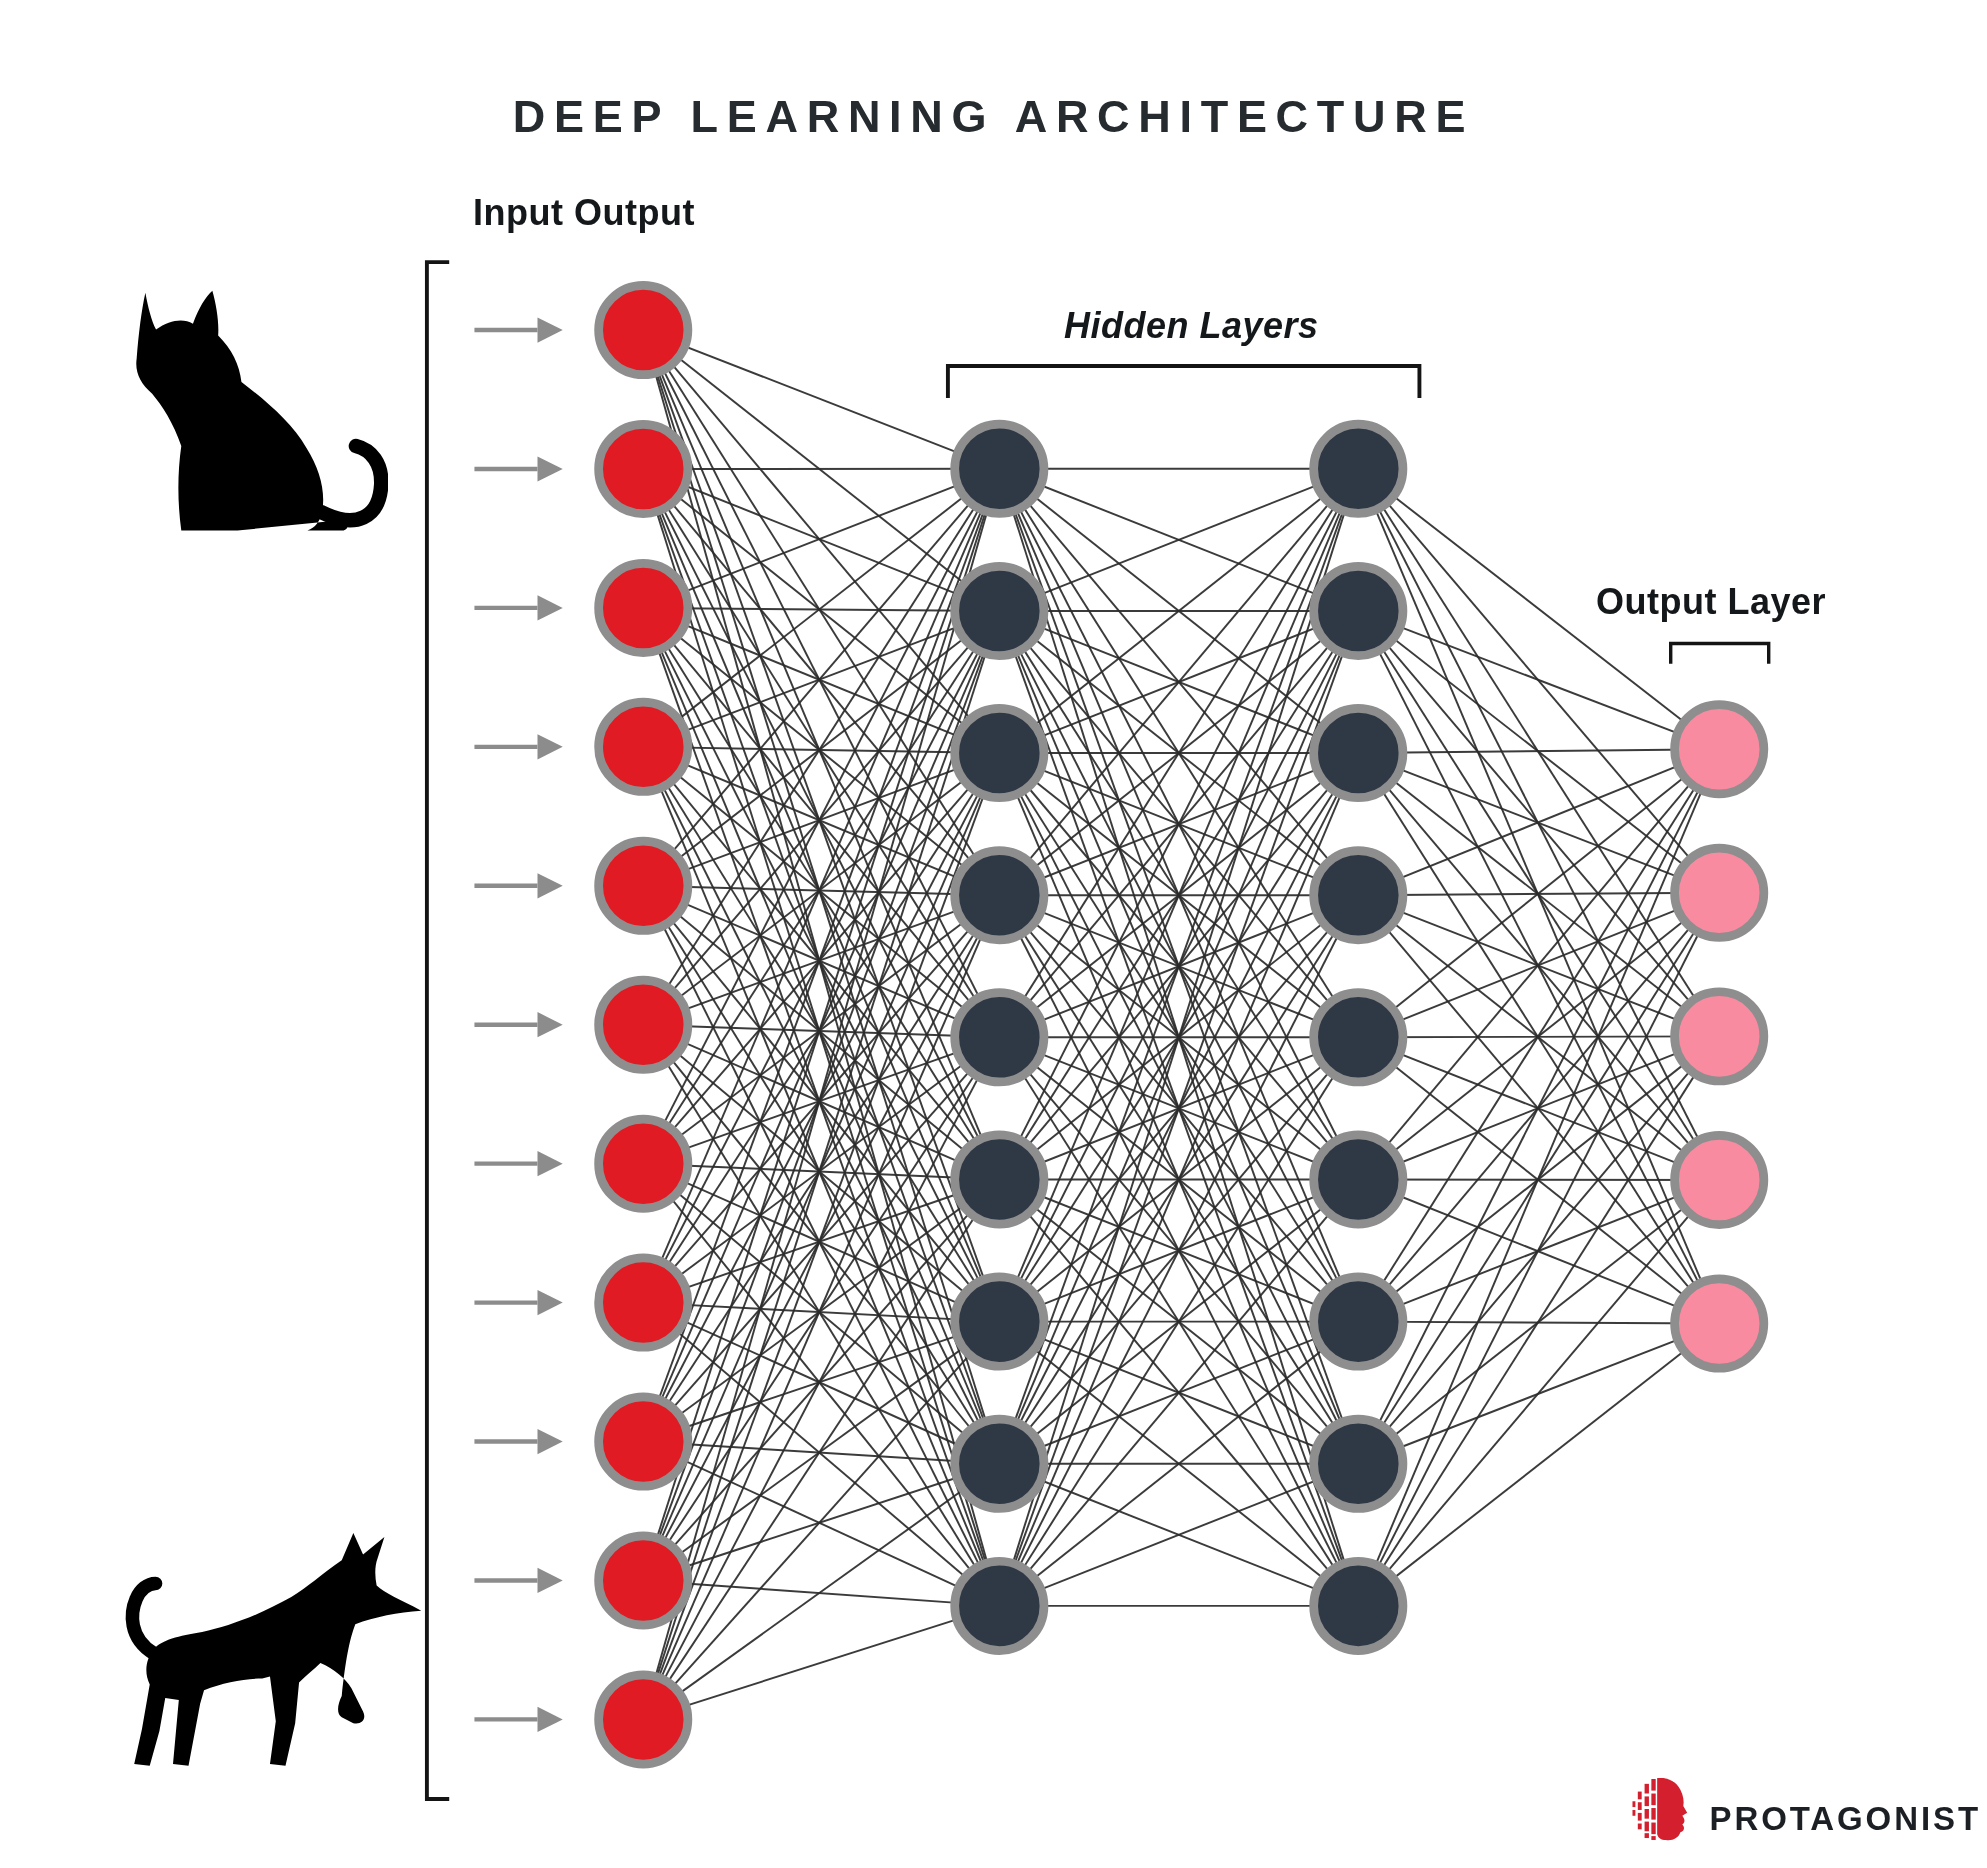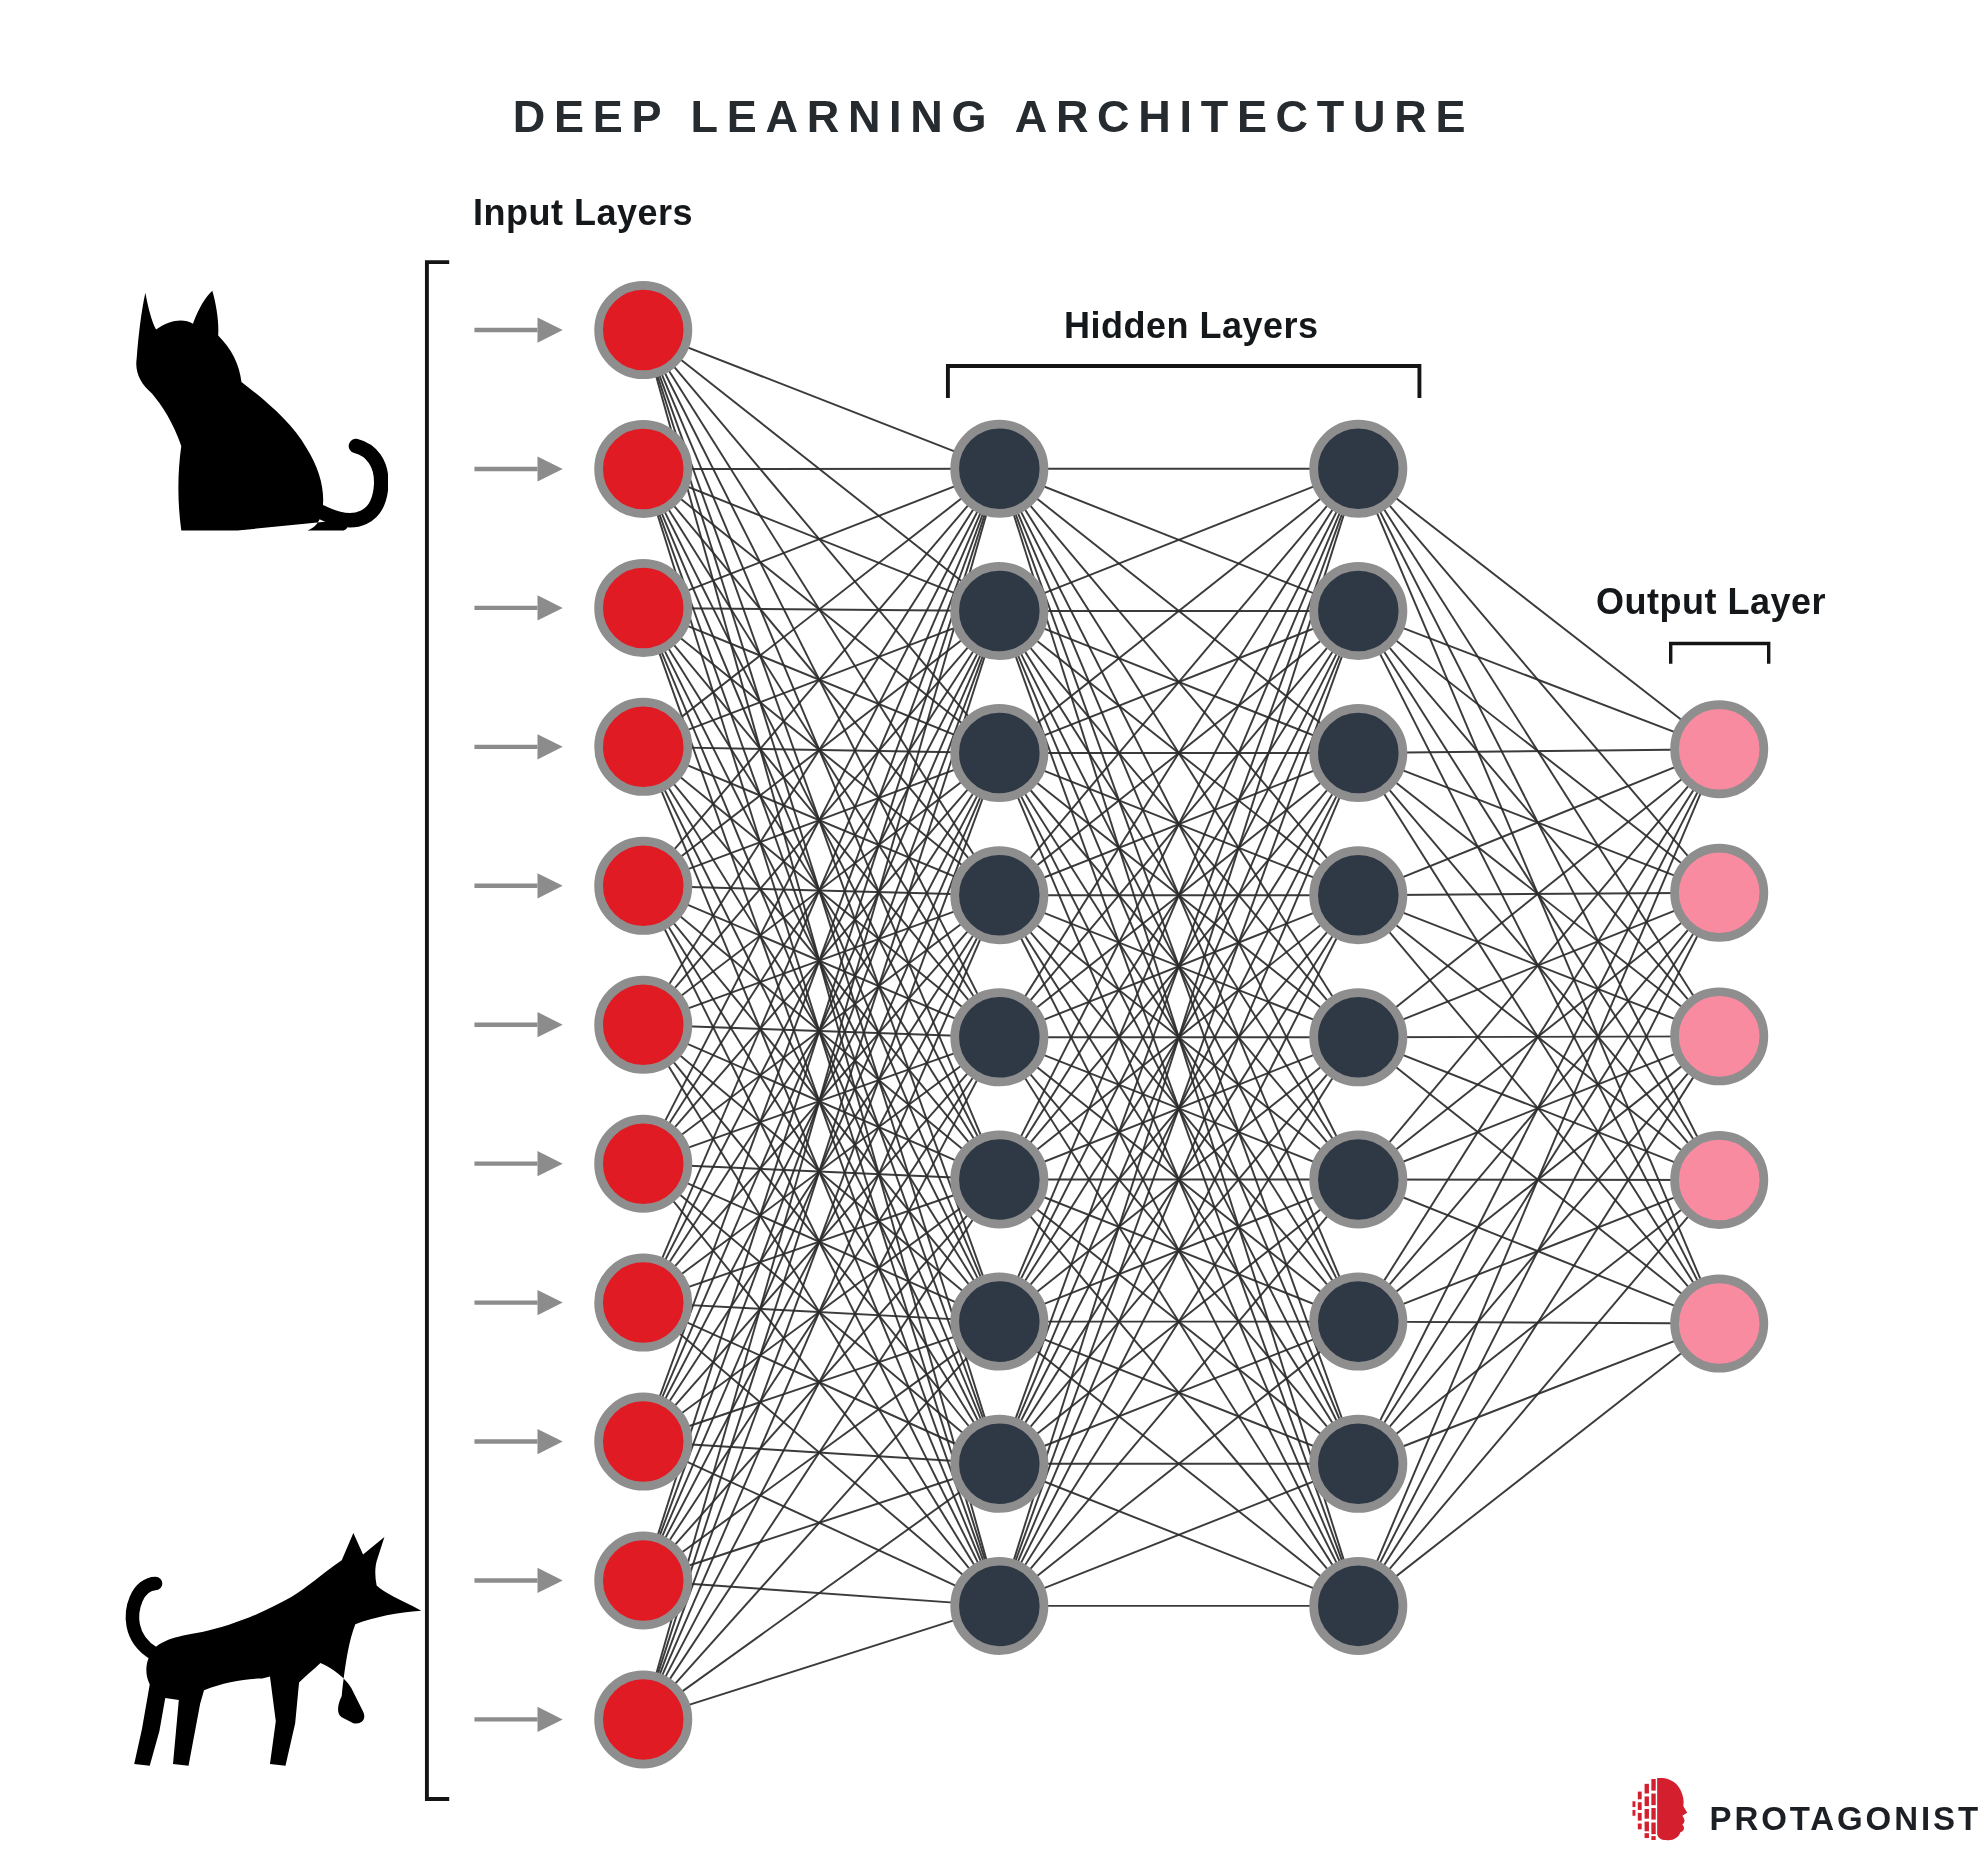--- a/index.html
+++ b/index.html
@@ -16,21 +16,21 @@
   .title{
     position:absolute; top:91px; left:50%; transform:translateX(-50%);
     font-size:45px; font-weight:bold; letter-spacing:8.7px; color:var(--heading);
     white-space:nowrap;
   }
   .layer-label{
     position:absolute; font-size:36px; font-weight:bold; color:var(--label);
     white-space:nowrap; letter-spacing:0.5px;
   }
   #input-label{left:473px; top:192px;}
-  #hidden-label{left:1064px; top:305px;}
+  #hidden-label{left:1064px; top:305px;font-style:italic;}
   #output-label{left:1596px; top:581px;}
   .cat{position:absolute; left:92px; top:279px;}
   .dog{position:absolute; left:109px; top:1531px;}
   .logo{position:absolute; left:1632px; top:1776px; display:flex; align-items:center;}
   .logo-text{
     margin-left:17.5px; font-size:33px; font-weight:bold; letter-spacing:2.9px;
     color:var(--logo-text); white-space:nowrap;margin-top:20px;
   }
   .bracket{fill:none; stroke:var(--bracket);}
   .sil{fill:var(--silhouette);}
@@ -361,21 +361,21 @@
           <circle cx="1772" cy="772" r="46" fill="#f98ba1" stroke="#8e8e8e" stroke-width="9"></circle>
           <circle cx="1772" cy="920" r="46" fill="#f98ba1" stroke="#8e8e8e" stroke-width="9"></circle>
           <circle cx="1772" cy="1068" r="46" fill="#f98ba1" stroke="#8e8e8e" stroke-width="9"></circle>
           <circle cx="1772" cy="1216" r="46" fill="#f98ba1" stroke="#8e8e8e" stroke-width="9"></circle>
           <circle cx="1772" cy="1364" r="46" fill="#f98ba1" stroke="#8e8e8e" stroke-width="9"></circle>
         </g>
       </g>
   </svg>
 
   <div class="title">DEEP LEARNING ARCHITECTURE</div>
-  <div class="layer-label" id="input-label">Input Layers</div>
+  <div class="layer-label" id="input-label">Input Output</div>
   <div class="layer-label" id="hidden-label">Hidden Layers</div>
   <div class="layer-label" id="output-label">Output Layer</div>
 
   <svg class="cat" width="296" height="272" viewBox="0 0 305 280">
     <path class="sil" d="M55,14 C58,30 61,42 66,52 C80,42 94,40 104,46 C110,30 117,18 124,12
          C128,26 131,44 130,58 C144,72 152,88 154,106 C180,126 206,148 221,174
          C235,196 241,220 237,240 C235,250 230,256 222,259 L258,259
          C264,259 265,252 261,248 L150,259 L92,259
          C88,230 88,200 92,172 C84,148 72,130 62,118 C50,108 44,96 46,82
          C48,56 51,32 55,14 Z"></path>

